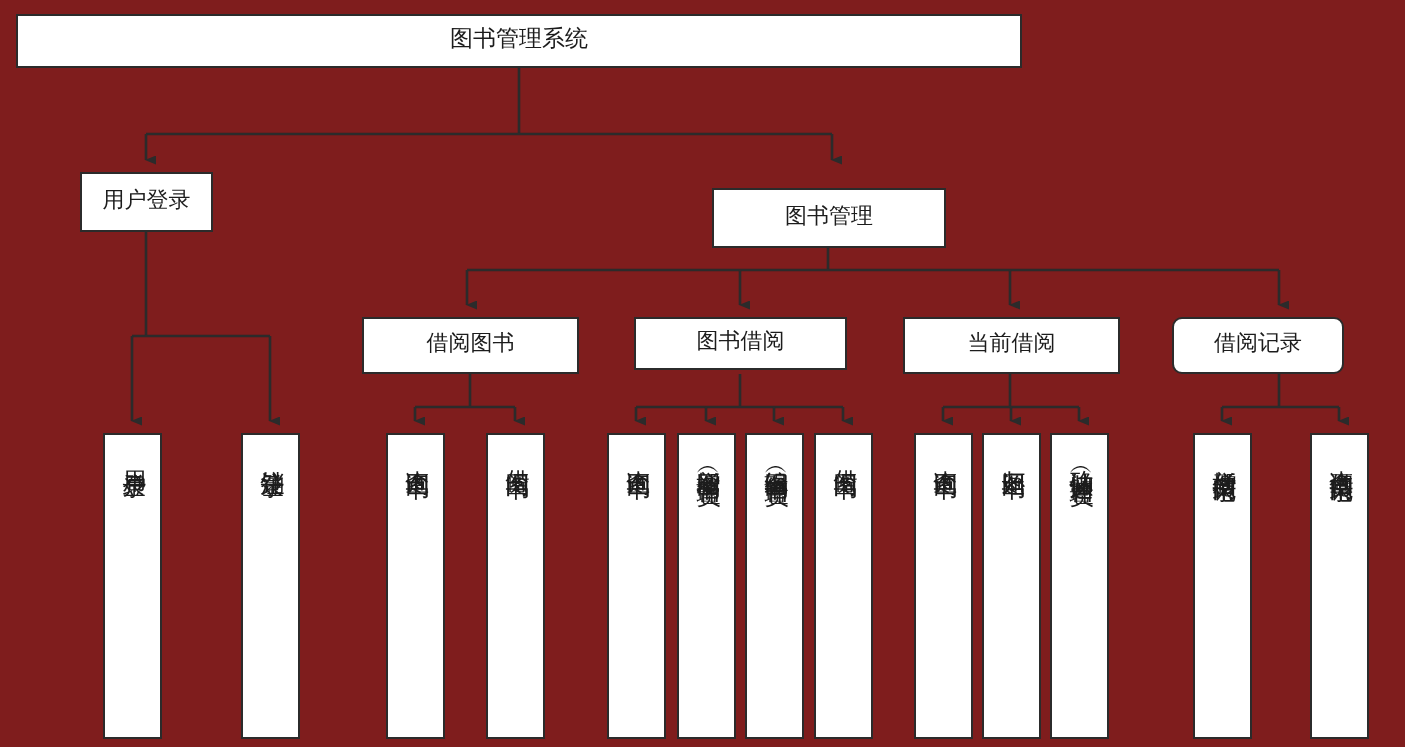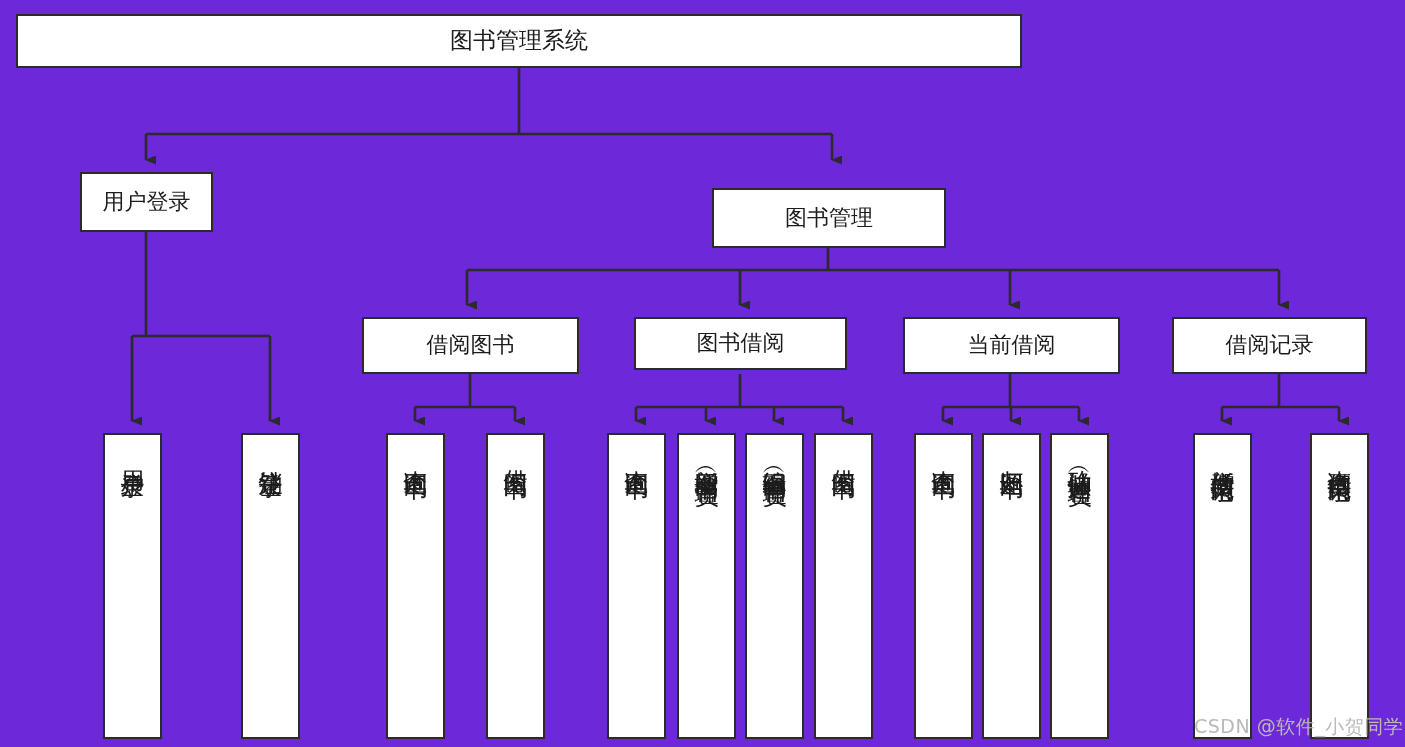--- a/index.html
+++ b/index.html
@@ -1,20 +1,20 @@
 <!DOCTYPE html>
 <html><head>
 <meta charset="utf-8">
 <style>
   html,body{margin:0;padding:0;background:#ffffff;}
   body{
     font-family:"DejaVu Sans","Liberation Sans",sans-serif;
     width:1405px;height:747px;overflow:hidden;
   }
-  #stage{position:relative;width:1405px;height:747px;background:#6d28d9;}
+  #stage{position:relative;width:1405px;height:747px;background:#7f1d1d;font-family:Liberation Mono, monospace;}
   svg.connectors{position:absolute;left:0;top:0;width:1405px;height:747px;}
   .node{
     position:absolute;
     box-sizing:border-box;
     border:2px solid #2b2b2b;
     background:#ffffff;
     display:flex;align-items:center;justify-content:center;
   }
   .node .label{
     color:#1c1c1c;
@@ -113,21 +113,21 @@
 
   <div class="node horiz" style="left:362px;top:317px;width:217px;height:57px;">
     <span class="label">借阅图书</span>
   </div>
   <div class="node horiz" style="left:634px;top:317px;width:213px;height:53px;">
     <span class="label">图书借阅</span>
   </div>
   <div class="node horiz" style="left:903px;top:317px;width:217px;height:57px;">
     <span class="label">当前借阅</span>
   </div>
-  <div class="node horiz" style="left:1172px;top:317px;width:195px;height:57px;">
+  <div class="node horiz" style="left:1172px;top:317px;width:172px;height:57px;border-radius:10px;">
     <span class="label">借阅记录</span>
   </div>
 
   <div class="node vert" style="left:103px;top:433px;width:59px;height:306px;">
     <span class="label">用户登录</span>
   </div>
   <div class="node vert" style="left:241px;top:433px;width:59px;height:306px;">
     <span class="label">注销登录</span>
   </div>
 
@@ -161,15 +161,14 @@
     <span class="label">确认归还（管理员）</span>
   </div>
 
   <div class="node vert" style="left:1193px;top:433px;width:59px;height:306px;">
     <span class="label">新增借阅记录</span>
   </div>
   <div class="node vert" style="left:1310px;top:433px;width:59px;height:306px;">
     <span class="label">查询借阅记录</span>
   </div>
 
-  <div class="watermark" style="left:1194px;top:714px;">CSDN @软件_小贺同学</div>
 
 </div>
 
 </body></html>

